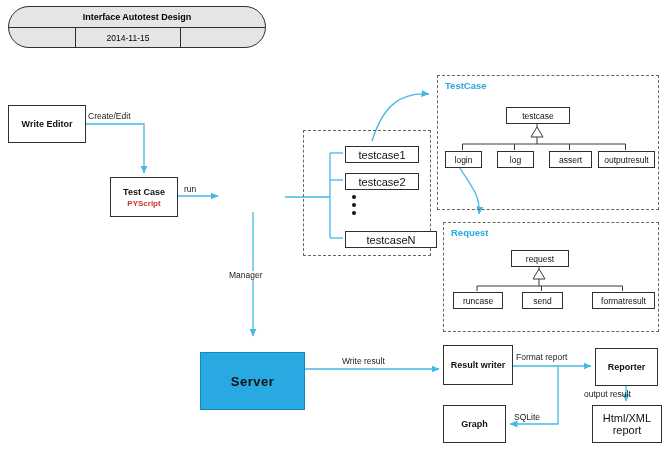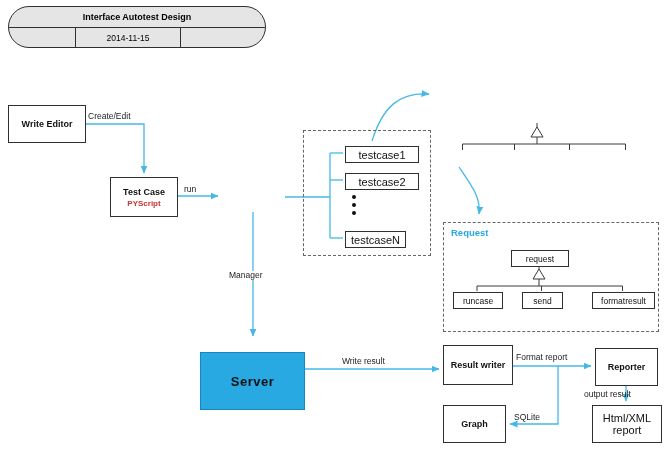--- a/index.html
+++ b/index.html
@@ -82,23 +82,31 @@
 
 
   <div class="group" style="left:303px;top:130px;width:128px;height:126px">
     <div class="node plain" style="left:41px;top:15px;width:74px;height:17px">testcase1</div>
     <div class="node plain" style="left:41px;top:42px;width:74px;height:17px">testcase2</div>
     <div class="dots" style="left:48px;top:64px">
         <i></i>
         <i></i>
         <i></i>
       </div>
-    <div class="node plain" style="left:41px;top:100px;width:61px;height:17px">testcaseN</div>
+    <div class="node plain" style="left:41px;top:100px;width:92px;height:17px">testcaseN</div>
   </div>
 
+  <div class="group" style="left:437px;top:75px;width:222px;height:135px">
+    <span class="group-label">TestCase</span>
+    <div class="node ubox" style="left:68px;top:31px;width:64px;height:17px">testcase</div>
+    <div class="node ubox" style="left:7px;top:75px;width:37px;height:17px">login</div>
+    <div class="node ubox" style="left:59px;top:75px;width:37px;height:17px">log</div>
+    <div class="node ubox" style="left:111px;top:75px;width:43px;height:17px">assert</div>
+    <div class="node ubox" style="left:160px;top:75px;width:57px;height:17px">outputresult</div>
+  </div>
 
   <div class="group" style="left:443px;top:222px;width:216px;height:110px">
     <span class="group-label">Request</span>
     <div class="node ubox" style="left:67px;top:27px;width:58px;height:17px">request</div>
     <div class="node ubox" style="left:9px;top:69px;width:50px;height:17px">runcase</div>
     <div class="node ubox" style="left:78px;top:69px;width:41px;height:17px">send</div>
     <div class="node ubox" style="left:148px;top:69px;width:63px;height:17px">formatresult</div>
   </div>
 
   <div class="node server" style="left:200px;top:352px;width:105px;height:58px">Server</div>

